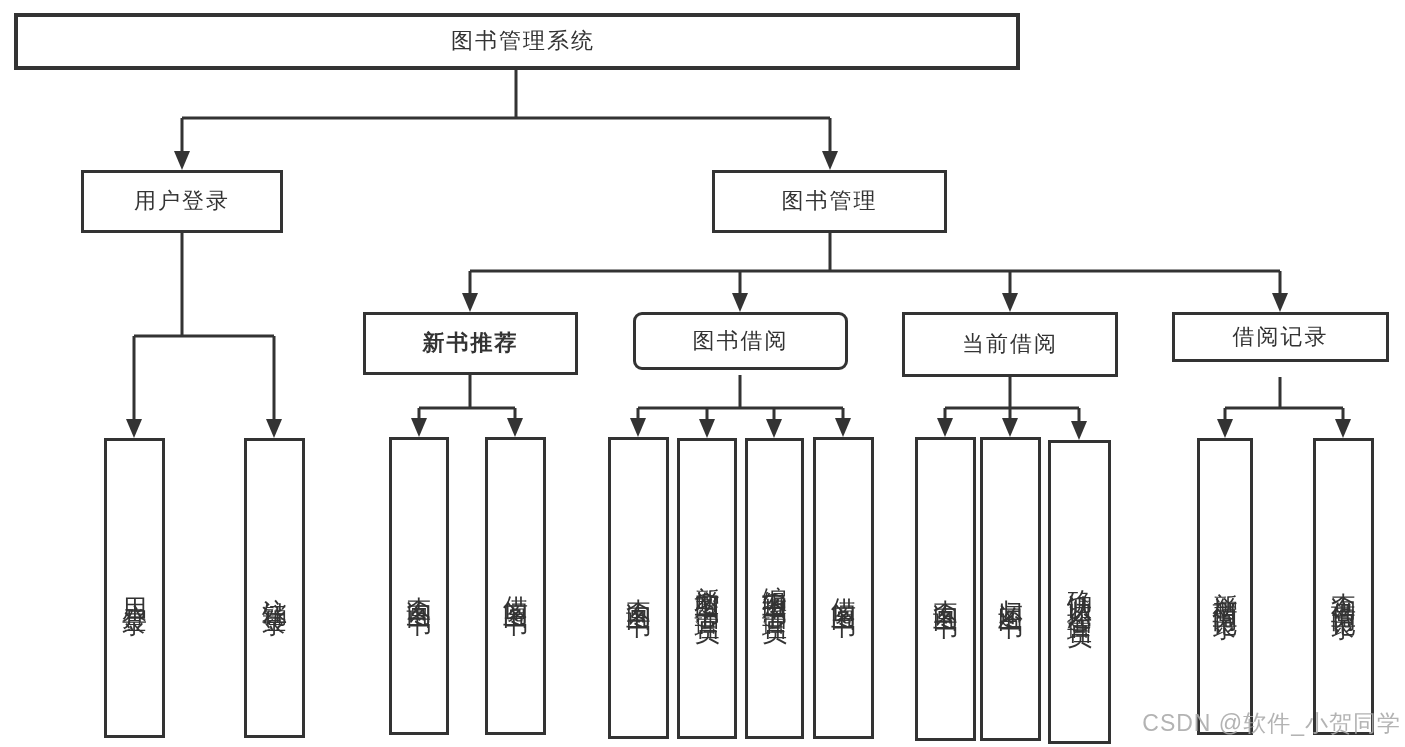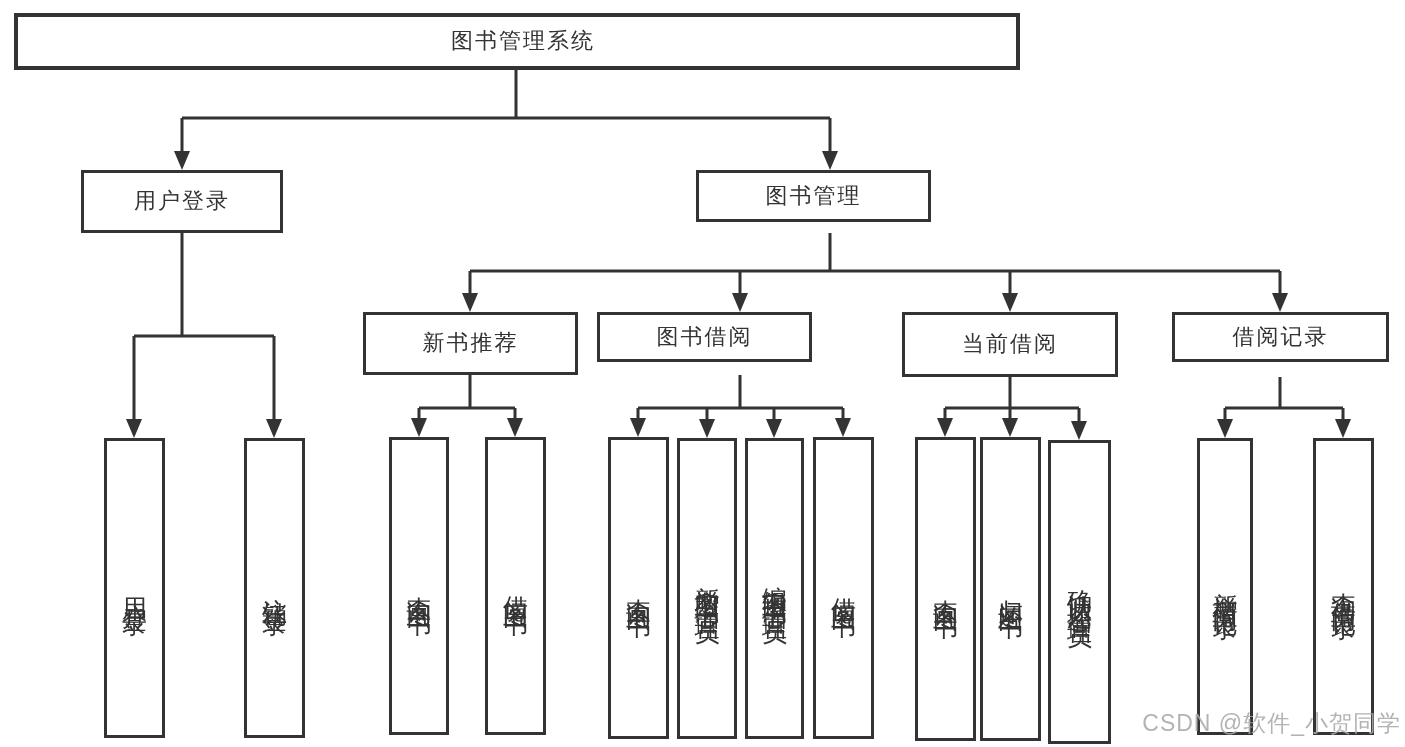--- a/index.html
+++ b/index.html
@@ -117,24 +117,24 @@
     <g>
       <path d="M1280 377 V409.5 M1225 408 H1343 M1225 408 V421 M1343 408 V421"></path>
       <polygon points="1217,419 1233,419 1225,438"></polygon>
       <polygon points="1335,419 1351,419 1343,438"></polygon>
     </g>
   </svg>
 
   <div class="node hbox root-box" style="left:14px; top:13px; width:1006px; height:57px;padding-left:12px;">图书管理系统</div>
 
   <div class="node hbox" style="left:81px; top:170px; width:202px; height:63px;">用户登录</div>
-  <div class="node hbox" style="left:696px; top:170px; width:235px; height:52px;">图书管理</div>
+  <div class="node hbox" style="left:712px; top:170px; width:235px; height:63px;">图书管理</div>
 
-  <div class="node hbox" style="left:363px; top:312px; width:215px; height:63px;">新书推荐</div>
-  <div class="node hbox" style="left:597px; top:312px; width:215px; height:50px;">图书借阅</div>
+  <div class="node hbox" style="left:363px; top:312px; width:215px; height:63px;font-weight:bold;">新书推荐</div>
+  <div class="node hbox" style="left:633px; top:312px; width:215px; height:58px;border-radius:9px;">图书借阅</div>
   <div class="node hbox" style="left:902px; top:312px; width:216px; height:65px;">当前借阅</div>
   <div class="node hbox" style="left:1172px; top:312px; width:217px; height:50px;">借阅记录</div>
 
   <div class="node vbox" style="left:104px; top:438px; width:61px; height:300px;">用户登录</div>
   <div class="node vbox" style="left:244px; top:438px; width:61px; height:300px;">注销登录</div>
 
   <div class="node vbox" style="left:389px; top:437px; width:60px; height:298px;">查询图书</div>
   <div class="node vbox" style="left:485px; top:437px; width:61px; height:298px;">借阅图书</div>
 
   <div class="node vbox" style="left:608px; top:437px; width:61px; height:302px;">查询图书</div>

